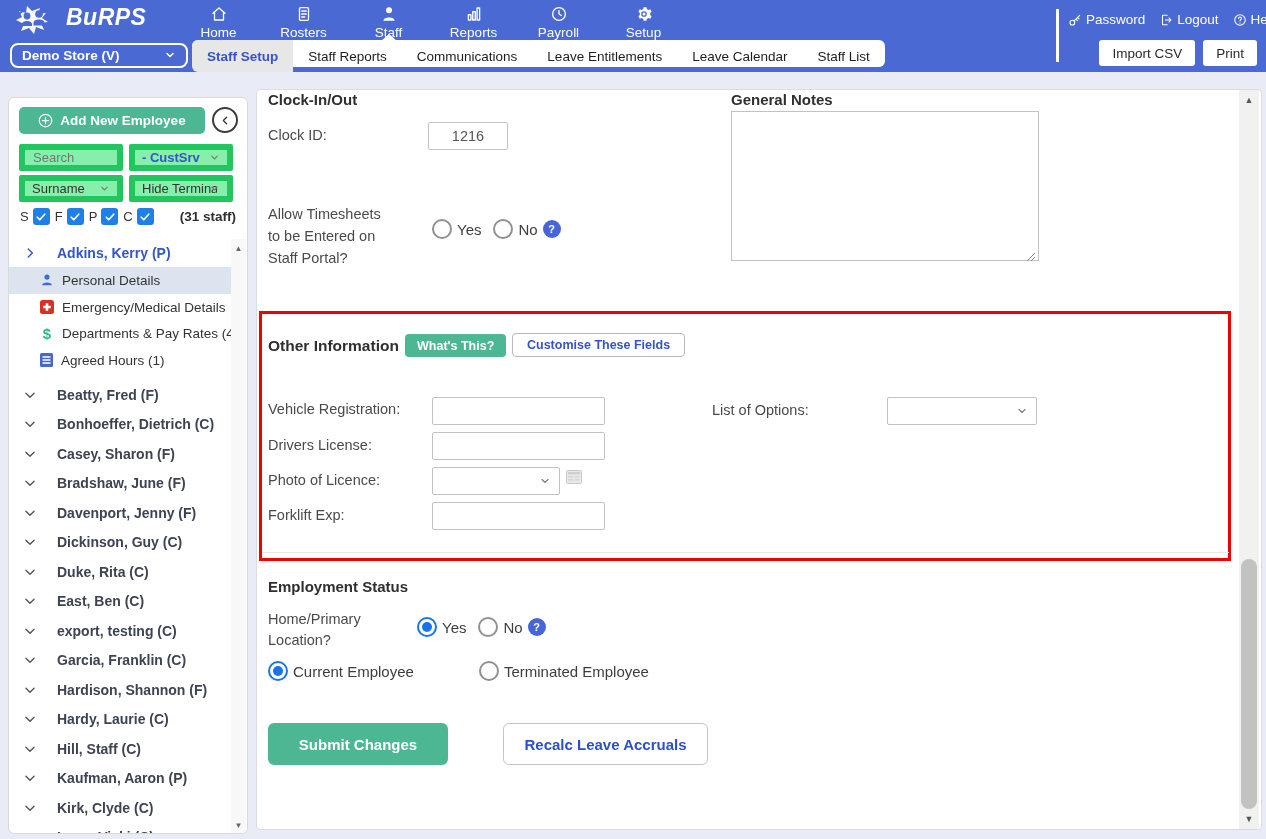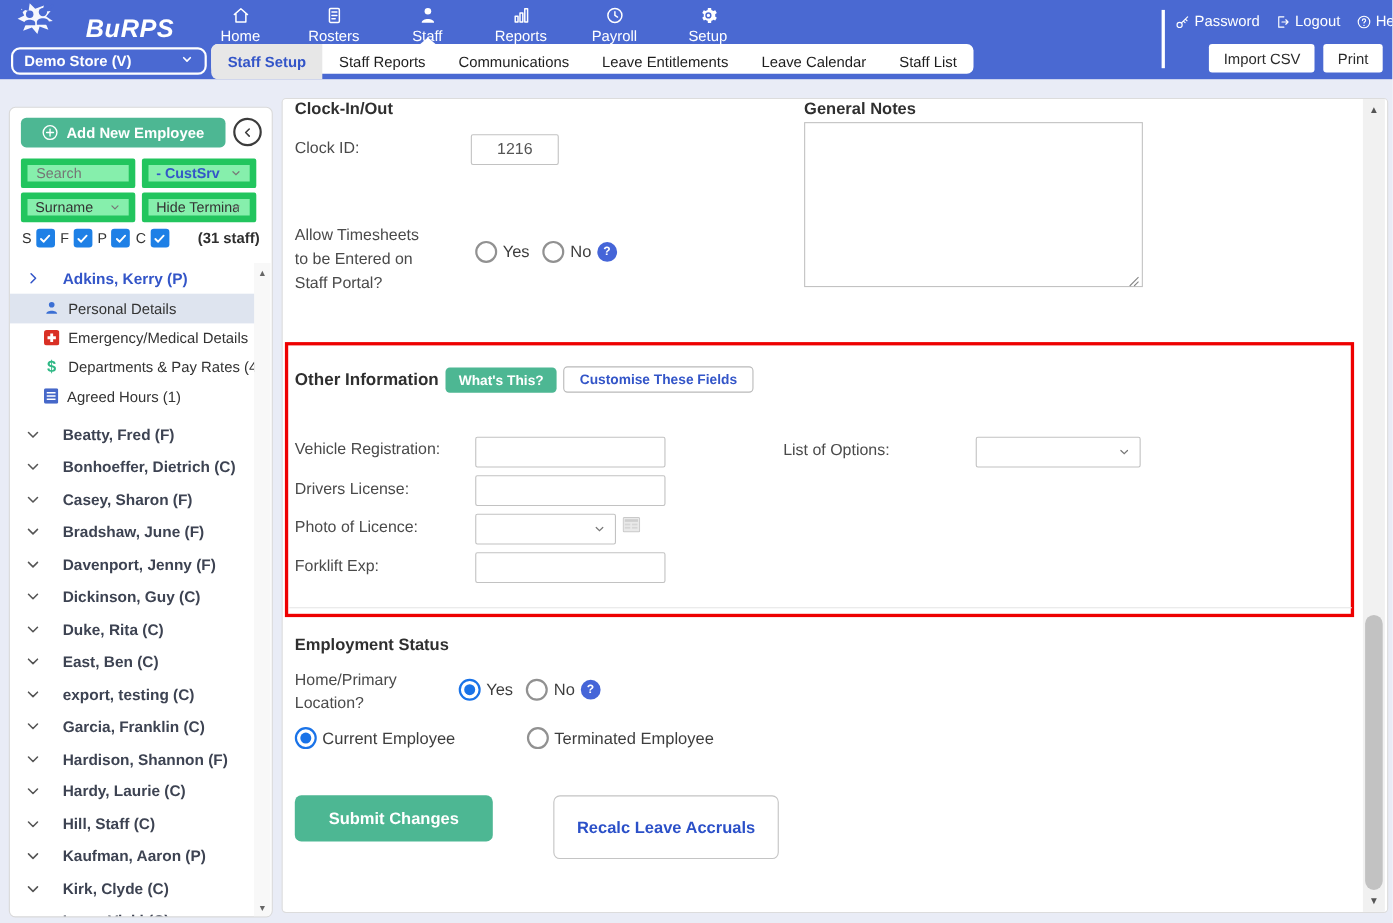--- a/index.html
+++ b/index.html
@@ -2,21 +2,21 @@
 <html><head>
 <meta charset="utf-8">
 <style>
   * { margin:0; padding:0; box-sizing:border-box; }
   html,body { width:1266px; height:839px; }
   body { font-family:"Liberation Sans", sans-serif; background:#e9ecf6; overflow:hidden; }
   .page { position:relative; width:1266px; height:839px; background:#e9ecf6; overflow:hidden; }
 
   
   .header { position:absolute; left:0; top:0; width:1266px; height:72px; background:#4a69d2; }
-  .logo-wrap { position:absolute; left:14px; top:4px; width:175px; height:36px; display:flex; align-items:flex-end; gap:12px; }
+  .logo-wrap { position:absolute; left:14px; top:4px; width:175px; height:36px; display:flex; align-items:flex-start; gap:0; }
   .brand { color:#fff; font-size:23px; font-weight:bold; font-style:italic; letter-spacing:.5px; }
   .store-select { position:absolute; left:10px; top:43px; width:178px; height:25px; border:2px solid #fff; border-radius:8px;
     display:flex; align-items:center; justify-content:space-between; padding:0 10px; cursor:pointer; }
   .store-select .val { color:#fff; font-weight:bold; font-size:13.5px; }
 
   .main-nav { position:absolute; left:176px; top:5px; display:flex; }
   .nav-item { width:85px; display:flex; flex-direction:column; align-items:center; gap:2px; color:#fff; cursor:pointer; }
   .nav-item .lbl { font-size:13.5px; color:#fff; }
   .nav-item svg { width:18px; height:18px; }
 
@@ -73,21 +73,21 @@
   .radio { width:20px; height:20px; border:2px solid #919191; border-radius:50%; background:#fff; display:inline-block; cursor:pointer; flex:none; }
   .radio.on { border-color:#1a73e8; position:relative; }
   .radio.on::after { content:""; position:absolute; left:3px; top:3px; width:10px; height:10px; border-radius:50%; background:#1a73e8; }
   .radio-lbl { font-size:15px; color:#3d3d3d; }
   .help-badge { width:18px; height:18px; border-radius:50%; background:#4565d8; color:#fff; font-size:11px; font-weight:bold;
     display:inline-flex; align-items:center; justify-content:center; cursor:pointer; flex:none; }
   .hrow { position:absolute; display:flex; align-items:center; gap:5px; }
   .divider { position:absolute; left:6px; top:462px; width:966px; height:1px; background:#e6e6e6; }
 
   .submit-btn { position:absolute; left:11px; top:633px; width:180px; height:42px; background:#4db793; color:#fff; font-weight:bold; font-size:15px; border:none; border-radius:6px; cursor:pointer; font-family:inherit; }
-  .recalc-btn { position:absolute; left:246px; top:633px; width:205px; height:58px; background:#fff; color:#2b50c8; font-weight:bold; font-size:15px; border:1px solid #c4c4c4; border-radius:6px; cursor:pointer; font-family:inherit; }
+  .recalc-btn { position:absolute; left:246px; top:633px; width:205px; height:42px; background:#fff; color:#2b50c8; font-weight:bold; font-size:15px; border:1px solid #c4c4c4; border-radius:6px; cursor:pointer; font-family:inherit; }
 
   .main-scroll { position:absolute; right:2px; top:0; width:20px; height:739px; background:#f1f1f1; }
   .main-scroll .arr { position:absolute; left:0; width:20px; height:16px; display:flex; align-items:center; justify-content:center; font-size:9px; color:#555; cursor:pointer; }
   .main-scroll .thumb { position:absolute; left:2px; top:469px; width:16px; height:250px; background:#c2c2c2; border-radius:8px; cursor:grab; }
 
   .photo-preview { position:absolute; left:309px; top:380px; width:16px; height:14px; cursor:pointer; }
 </style>
 </head>
 <body>
 

